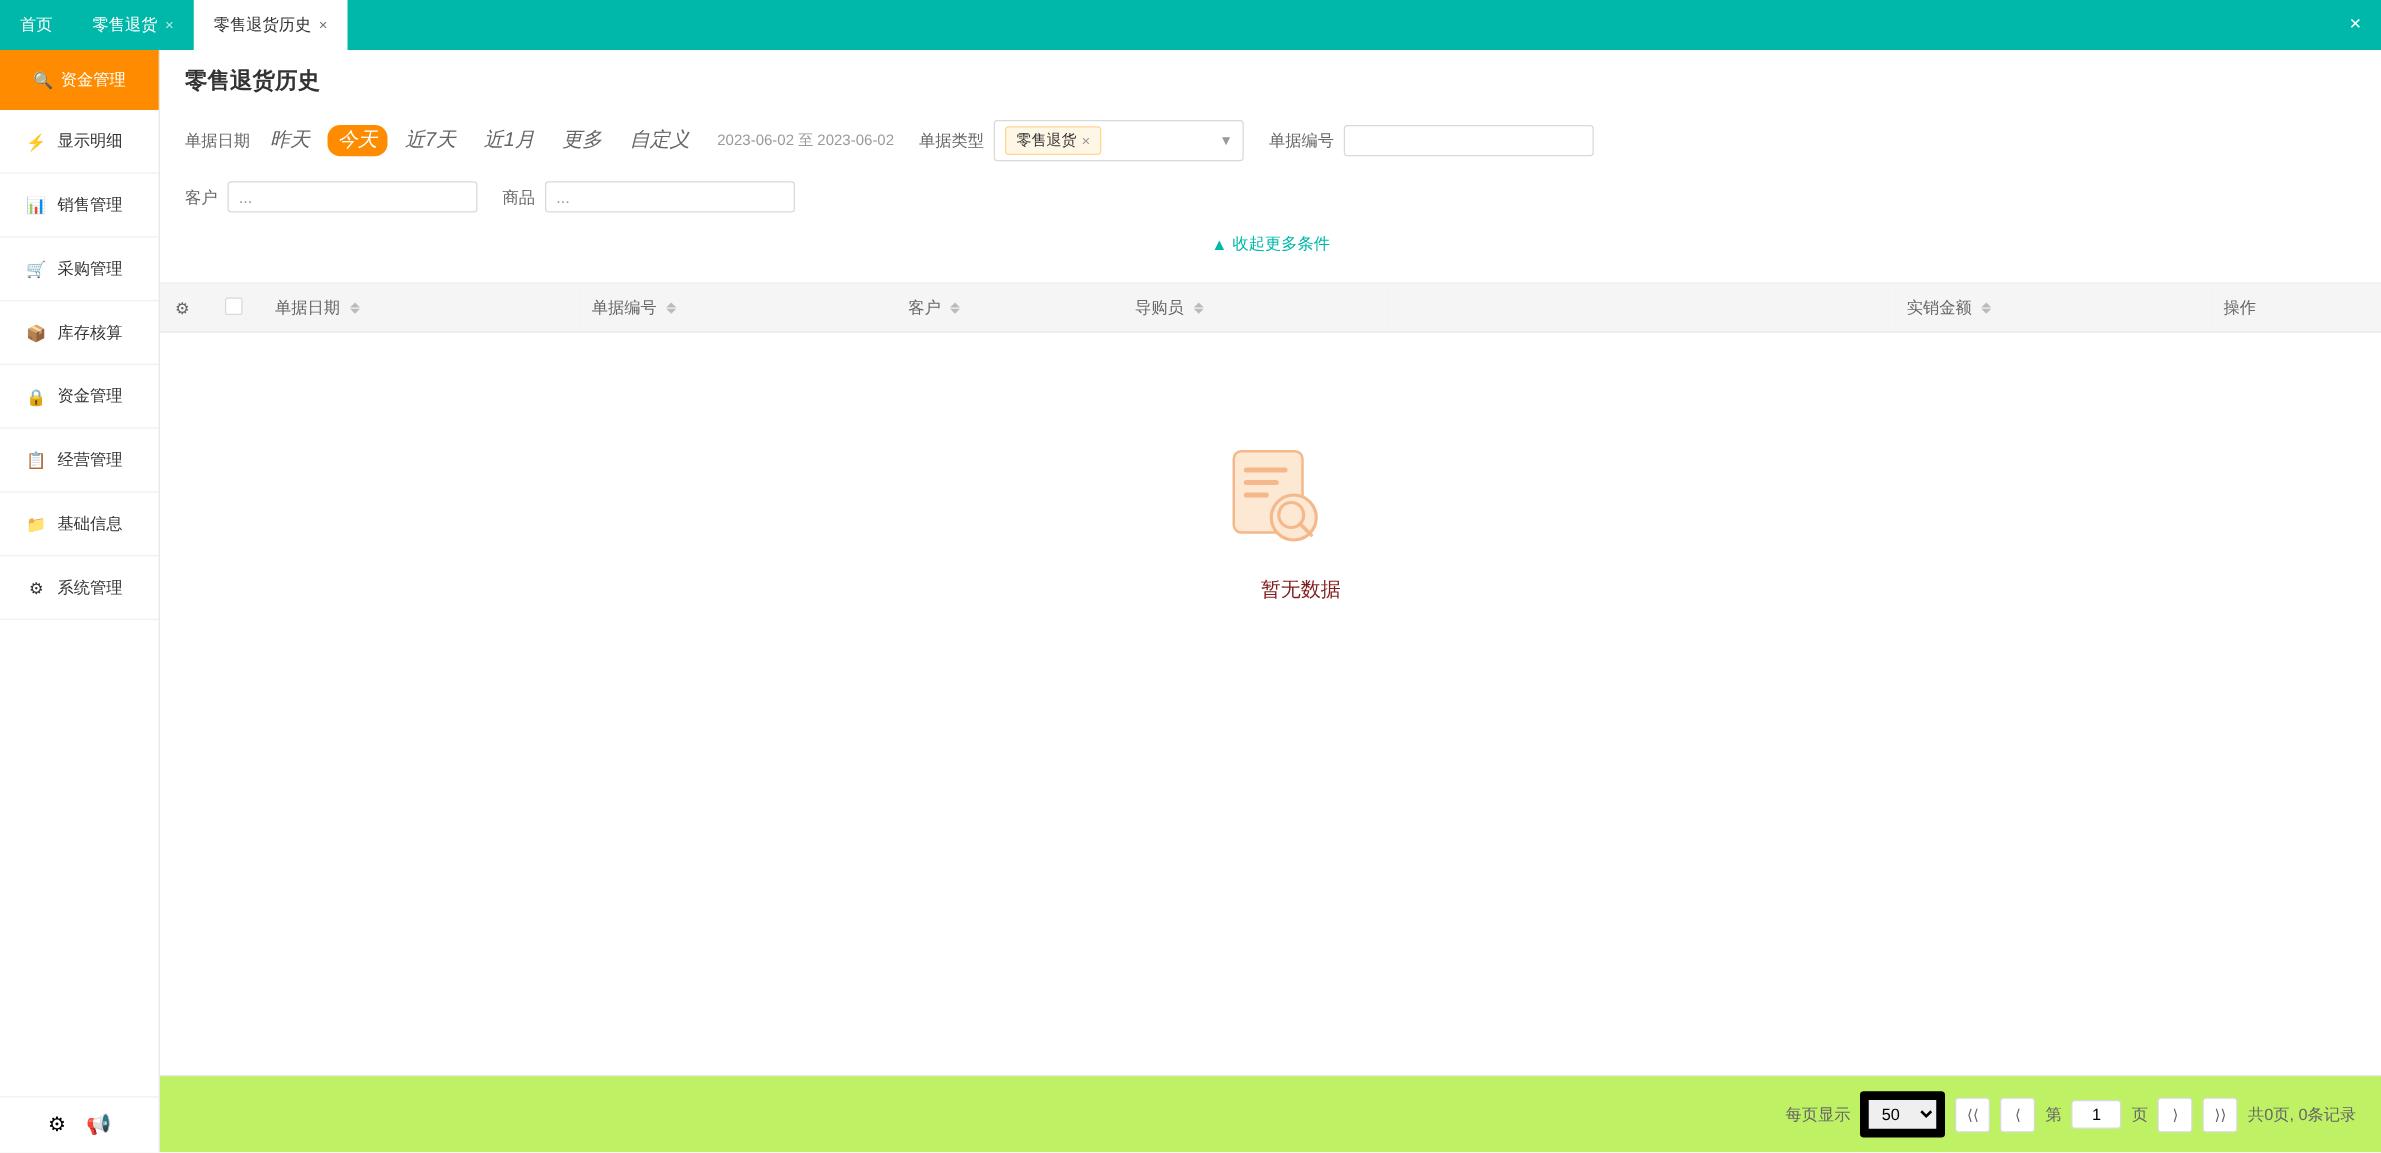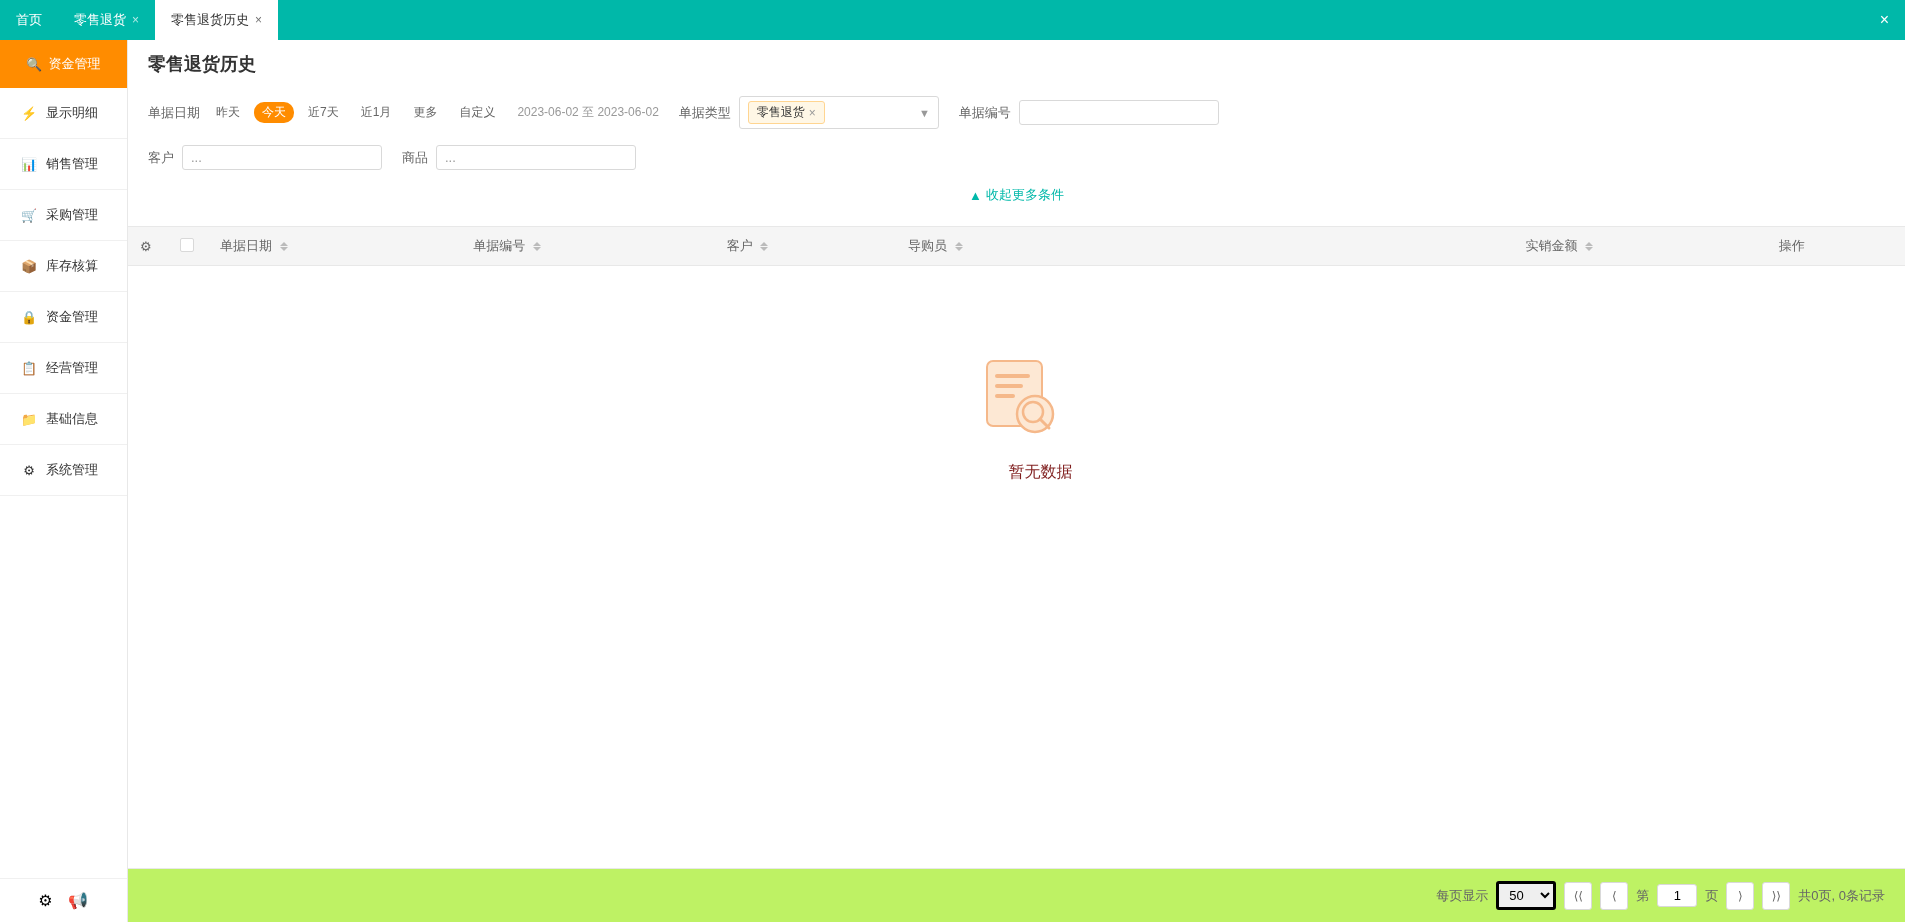--- a/index.html
+++ b/index.html
@@ -217,25 +217,26 @@
       white-space: nowrap;
     }
     .date-filters {
       display: flex;
       align-items: center;
       gap: 6px;
     }
     .date-btn {
       padding: 2px 8px;
       border-radius: 3px;
-      font-size: 12px;
+      font-size: 16px;
       cursor: pointer;
       color: #666;
       background: transparent;
       border: none;
+      font-style: italic;
     }
     .date-btn.active {
       background: #ff8c00;
       color: #fff;
       border-radius: 10px;
     }
     .date-range {
       font-size: 12px;
       color: #999;
       margin-left: 6px;
@@ -362,21 +363,21 @@
       padding: 12px 20px;
       display: flex;
       align-items: center;
       justify-content: flex-end;
       gap: 8px;
       font-size: 13px;
       color: #666;
       flex-shrink: 0;
     }
     .page-size-select {
-      border: 3px solid #000000;
+      border: 7px solid #000000;
       border-radius: 3px;
       padding: 3px 6px;
       font-size: 13px;
       outline: none;
       cursor: pointer;
     }
     .page-nav-btn {
       width: 28px;
       height: 28px;
       border: 1px solid #d9d9d9;

